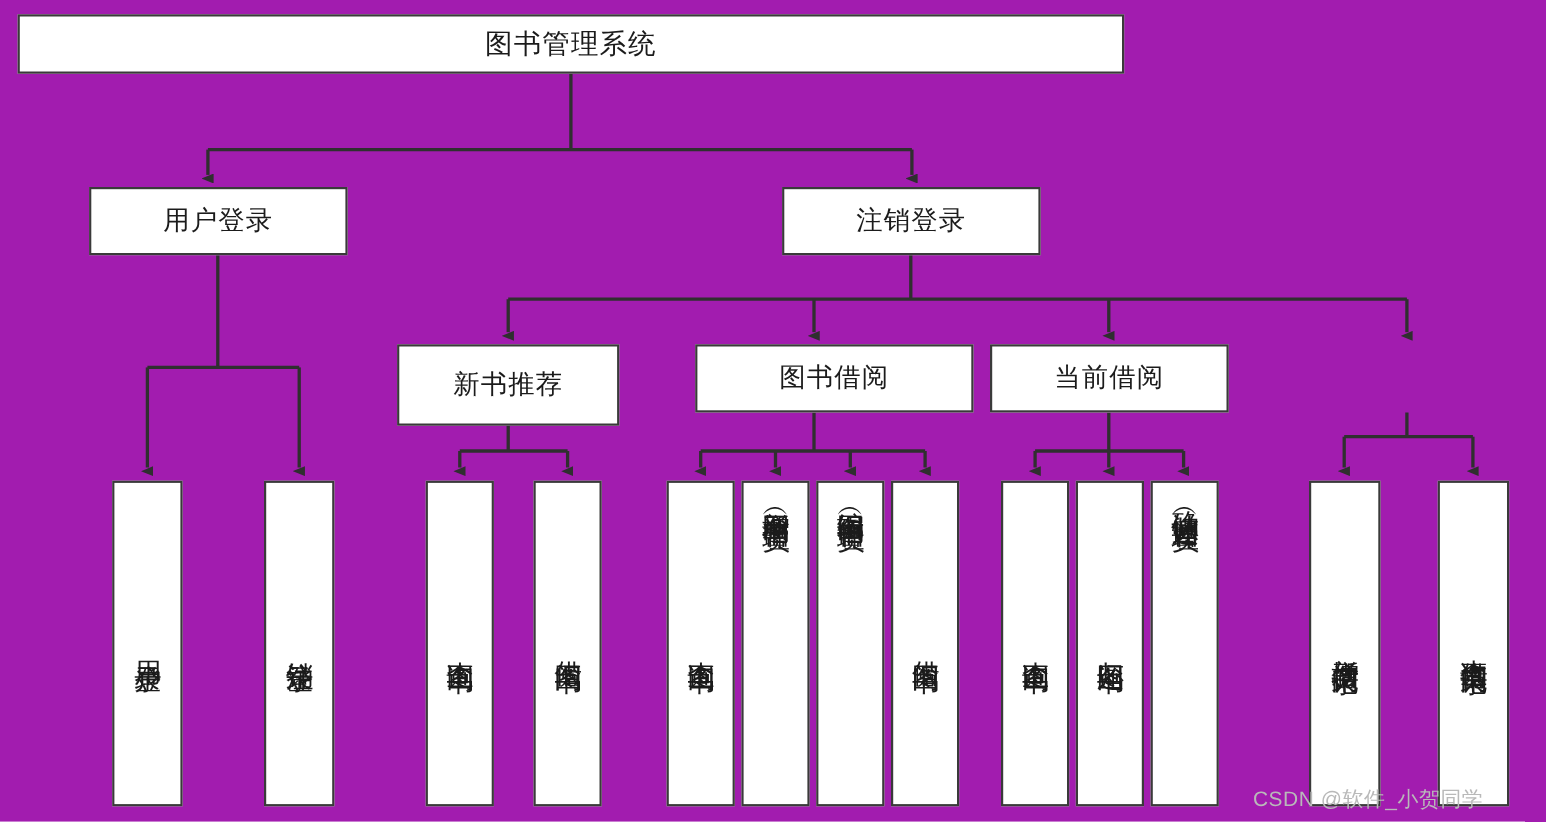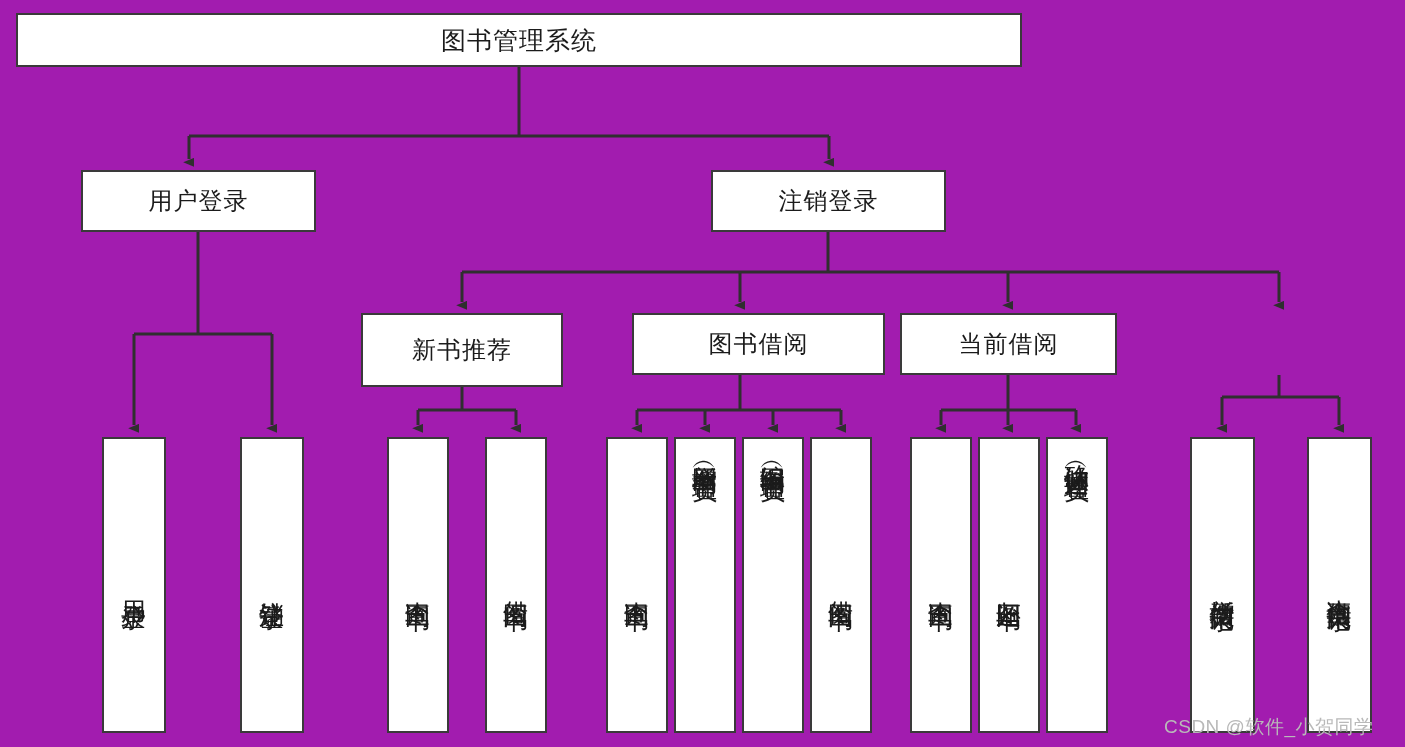--- a/index.html
+++ b/index.html
@@ -142,15 +142,15 @@
   <div class="node vert toptext" style="left:742px; top:437px; width:62px; height:296px;">编辑图书（管理员）</div>
   <div class="node vert" style="left:810px; top:437px; width:62px; height:296px;">借阅图书</div>
 
   <div class="node vert" style="left:910px; top:437px; width:62px; height:296px;">查询图书</div>
   <div class="node vert" style="left:978px; top:437px; width:62px; height:296px;">归还图书</div>
   <div class="node vert toptext" style="left:1046px; top:437px; width:62px; height:296px;">确认归还（管理员）</div>
 
   <div class="node vert" style="left:1190px; top:437px; width:65px; height:296px;">新增借阅记录</div>
   <div class="node vert" style="left:1307px; top:437px; width:65px; height:296px;">查询借阅记录</div>
 
-  <div class="watermark" style="left:1164px; top:714px;text-align:right;">CSDN @软件_小贺同学</div>
+  <div class="watermark" style="left:1139px; top:714px;text-align:right;">CSDN @软件_小贺同学</div>
 
 </div>
 
 </body></html>

